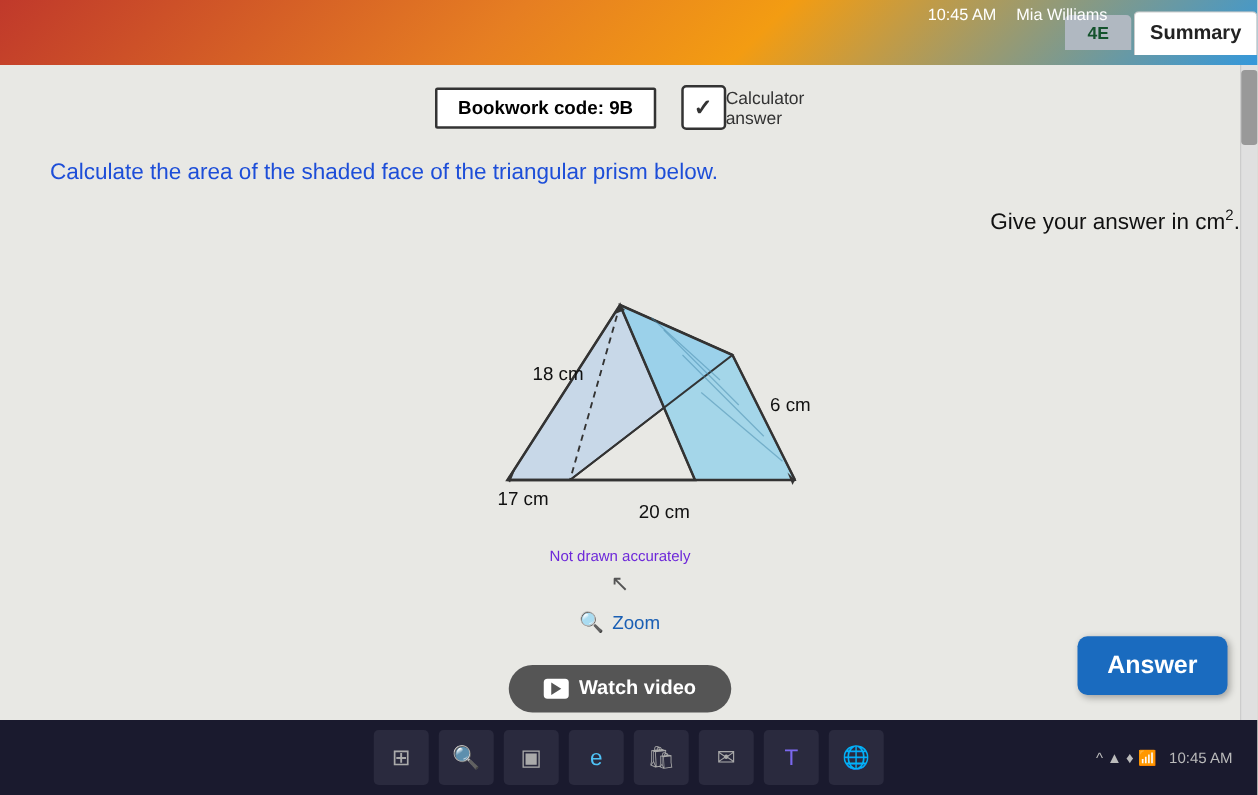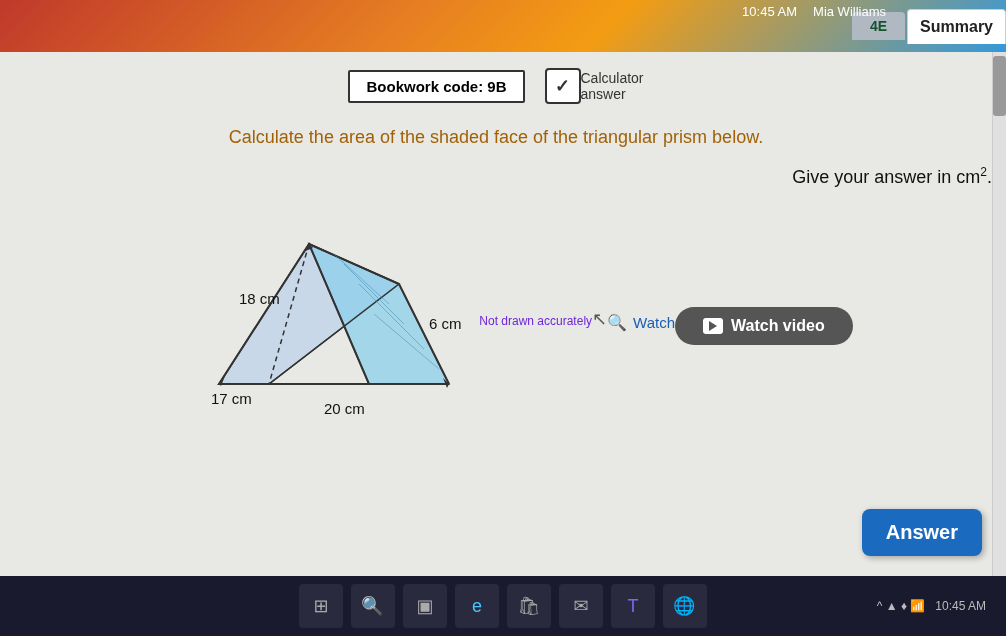--- a/index.html
+++ b/index.html
@@ -116,47 +116,46 @@
 
     .calculator-icon::before {
       content: '✓';
       font-size: 18px;
       color: #333;
       font-weight: bold;
     }
 
     
     .question-text {
-      text-align: center;
+      text-align: left;
       padding: 10px 40px;
       font-size: 18px;
-      color: #a16207;
+      color: #1d4ed8;
       line-height: 1.5;
     }
 
     .cm2 {
       font-size: 18px;
     }
     .cm2 sup {
       font-size: 12px;
     }
 
     .give-answer {
       text-align: right;
       font-size: 18px;
       padding: 4px 0 16px 0;
       color: #111;
     }
 
     
     .diagram-area {
       display: flex;
-      flex-direction: row;
-      align-items: center;
-      justify-content: center;
+      flex-direction: column;
+      align-items: center;
       padding: 0 0 10px 0;
     }
 
     .diagram-svg-wrap {
       position: relative;
       width: 340px;
       height: 230px;
     }
 
     .not-drawn {
@@ -185,21 +184,21 @@
       align-items: center;
       gap: 8px;
       background: #555;
       color: #fff;
       padding: 10px 28px;
       border-radius: 30px;
       font-size: 16px;
       font-weight: bold;
       cursor: pointer;
       border: none;
-      margin-top: 14px;
+      margin-top: 24px;
     }
 
     .play-icon {
       width: 20px;
       height: 16px;
       background: #fff;
       border-radius: 3px;
       display: flex;
       align-items: center;
       justify-content: center;
@@ -350,21 +349,21 @@
         <line x1="235" y1="110" x2="300" y2="165" stroke="#4488aa" stroke-width="1" opacity="0.5"></line>
       </svg>
     </div>
 
     <div class="not-drawn">Not drawn accurately</div>
 
     <div style="text-align:center; font-size:18px; margin:4px 0; color:#555;">↖</div>
 
     <button class="zoom-btn">
       <span style="font-size:16px;">🔍</span>
-      <span>Watch</span>
+      <span>Zoom</span>
     </button>
 
     <button class="watch-video-btn">
       <div class="play-icon"></div>
       <span>Watch video</span>
     </button>
   </div>
 </div>
 
 <button class="answer-btn">Answer</button>

